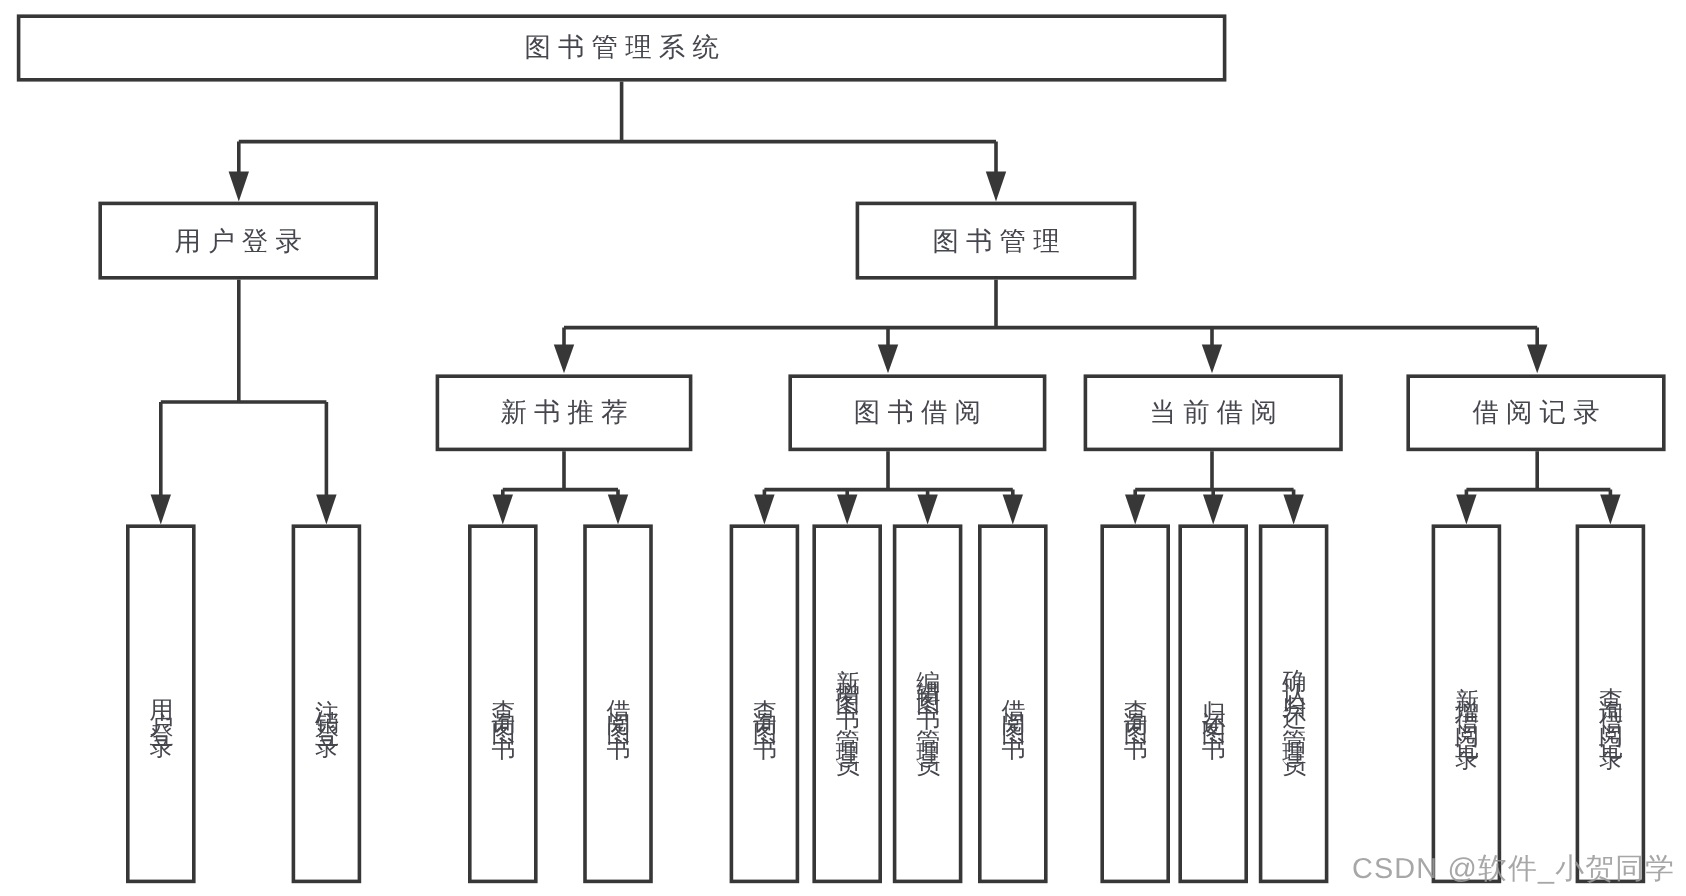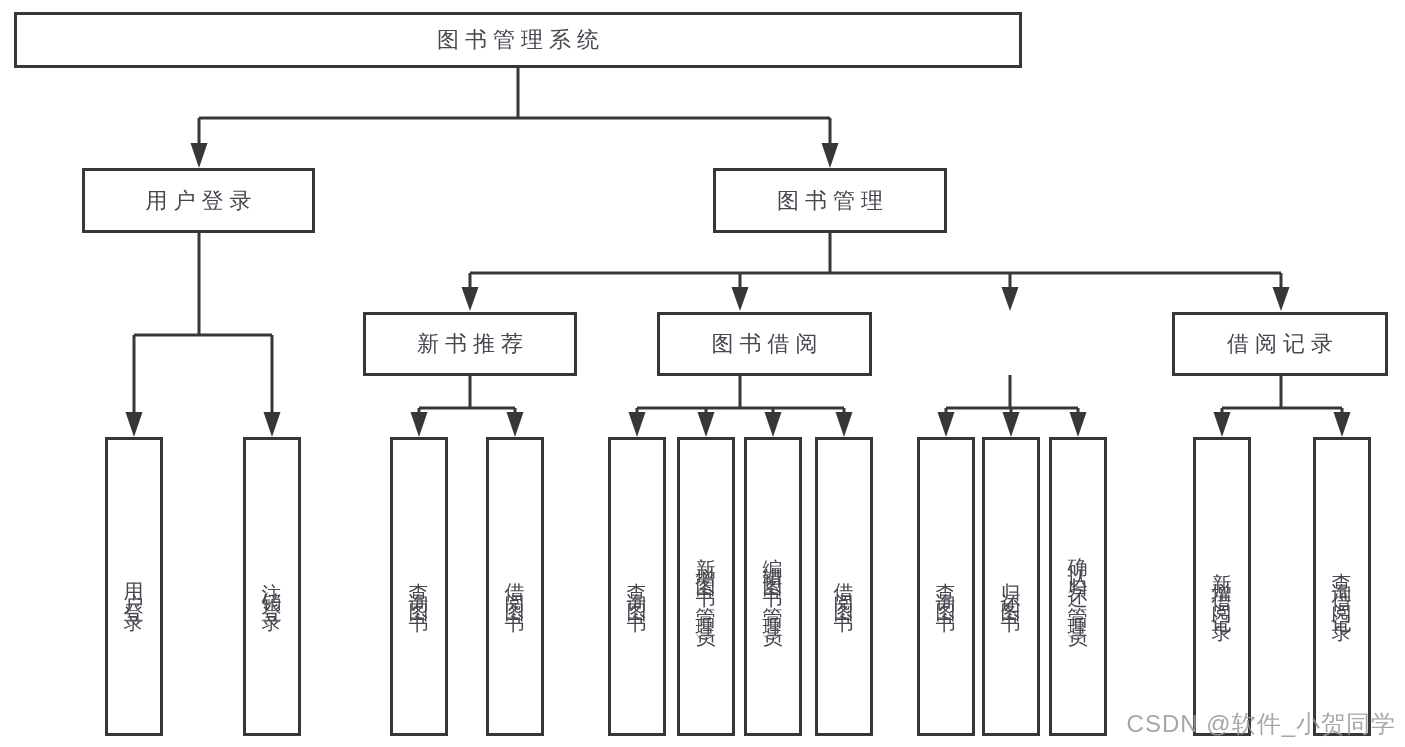--- a/index.html
+++ b/index.html
@@ -116,20 +116,23 @@
   <div class="box" style="left:713px; top:168px; width:234px; height:65px;">
     <span class="h-label">图书管理</span>
   </div>
 
   <div class="box" style="left:363px; top:312px; width:214px; height:64px;">
     <span class="h-label">新书推荐</span>
   </div>
   <div class="box" style="left:633px; top:312px; width:215px; height:64px;margin-left:24px;">
     <span class="h-label">图书借阅</span>
   </div>
+  <div class="box" style="left:903px; top:312px; width:216px; height:64px;">
+    <span class="h-label">当前借阅</span>
+  </div>
   <div class="box" style="left:1172px; top:312px; width:216px; height:64px;font-family:Liberation Serif, serif;">
     <span class="h-label">借阅记录</span>
   </div>
 
   <div class="box leaf" style="left:105px; top:437px; width:58px; height:299px;">
     <span class="v-label">用户登录</span>
   </div>
   <div class="box leaf" style="left:243px; top:437px; width:58px; height:299px;">
     <span class="v-label">注销登录</span>
   </div>

